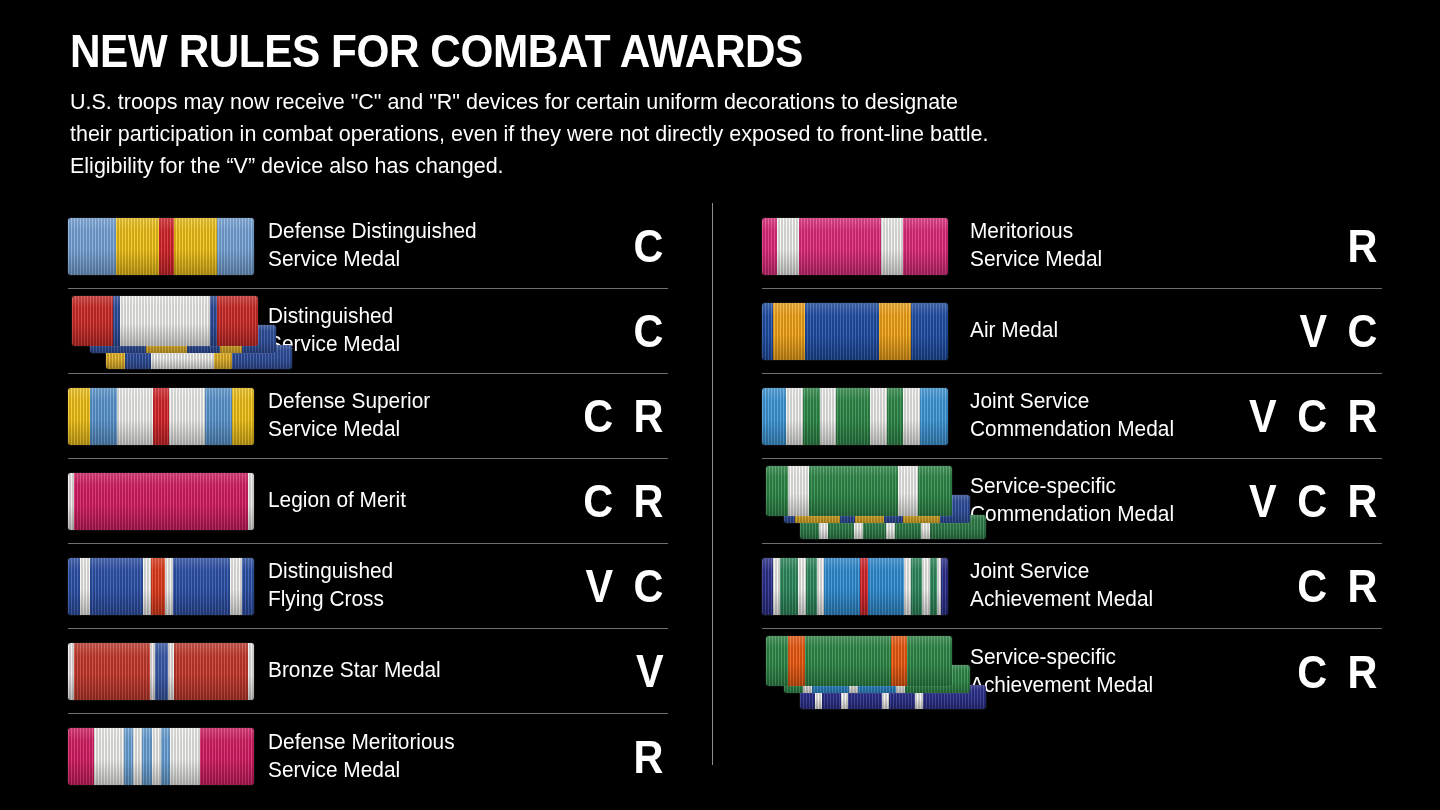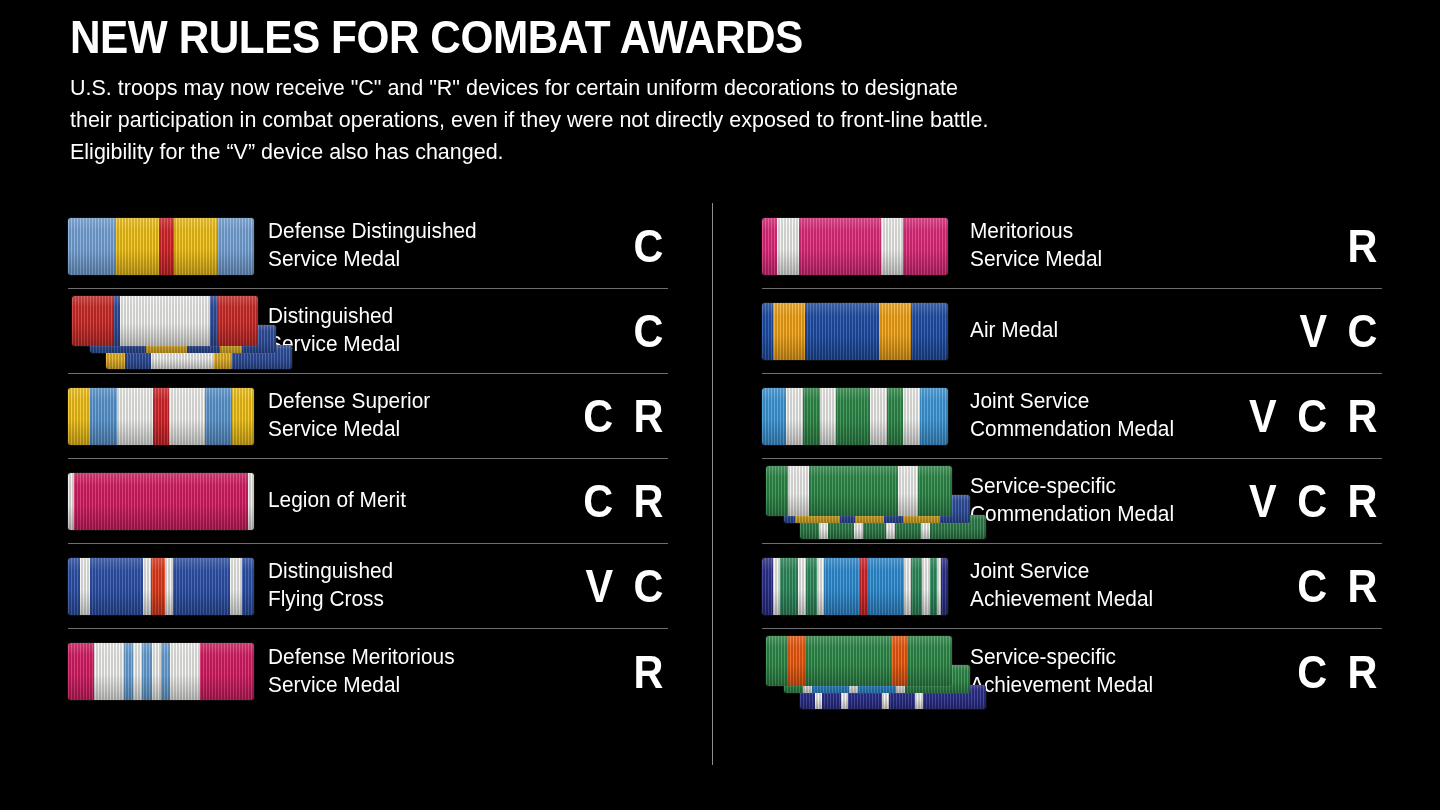--- a/index.html
+++ b/index.html
@@ -6,21 +6,21 @@
   * { margin:0; padding:0; box-sizing:border-box; }
   html, body {
     width:1440px; height:810px;
     background:#000;
     font-family:"Liberation Sans", sans-serif;
     overflow:hidden;
   }
   .page { position:relative; width:1440px; height:810px; background:#000; }
 
   
-  .header { position:absolute; left:70px; top:14px; width:1320px; }
+  .header { position:absolute; left:70px; top:28px; width:1320px; }
   .title {
     color:#ffffff;
     font-size:46px;
     font-weight:bold;
     letter-spacing:-0.5px;
     line-height:1.0;
     transform:scaleX(0.92);
     transform-origin:left center;
     white-space:nowrap;
   }
@@ -242,20 +242,37 @@
               <span style="background: rgb(45, 82, 171); width: 30.4348%;"></span>
               <span style="background: rgb(244, 244, 242); width: 6.52174%;"></span>
               <span style="background: rgb(45, 82, 171); width: 6.52174%;"></span>
             </div>
           </div>
           <div class="label">
             <span class="ln">Distinguished</span>
             <span class="ln">Flying Cross</span>
           </div>
           <div class="devices">V C</div>
+        </div>
+        <div class="row">
+          <div class="ribbon-cell">
+            <div class="ribbon r-main">
+              <span style="background: rgb(242, 237, 237); width: 3%;"></span>
+              <span style="background: rgb(200, 57, 44); width: 41%;"></span>
+              <span style="background: rgb(242, 237, 237); width: 3%;"></span>
+              <span style="background: rgb(58, 91, 171); width: 7%;"></span>
+              <span style="background: rgb(242, 237, 237); width: 3%;"></span>
+              <span style="background: rgb(200, 57, 44); width: 40%;"></span>
+              <span style="background: rgb(242, 237, 237); width: 3%;"></span>
+            </div>
+          </div>
+          <div class="label">
+            <span class="ln">Bronze Star Medal</span>
+          </div>
+          <div class="devices">V</div>
         </div>
         <div class="row last">
           <div class="ribbon-cell">
             <div class="ribbon r-main">
               <span style="background: rgb(216, 29, 100); width: 14%;"></span>
               <span style="background: rgb(244, 244, 242); width: 16%;"></span>
               <span style="background: rgb(107, 165, 218); width: 5%;"></span>
               <span style="background: rgb(244, 244, 242); width: 5%;"></span>
               <span style="background: rgb(107, 165, 218); width: 5%;"></span>
               <span style="background: rgb(244, 244, 242); width: 5%;"></span>

